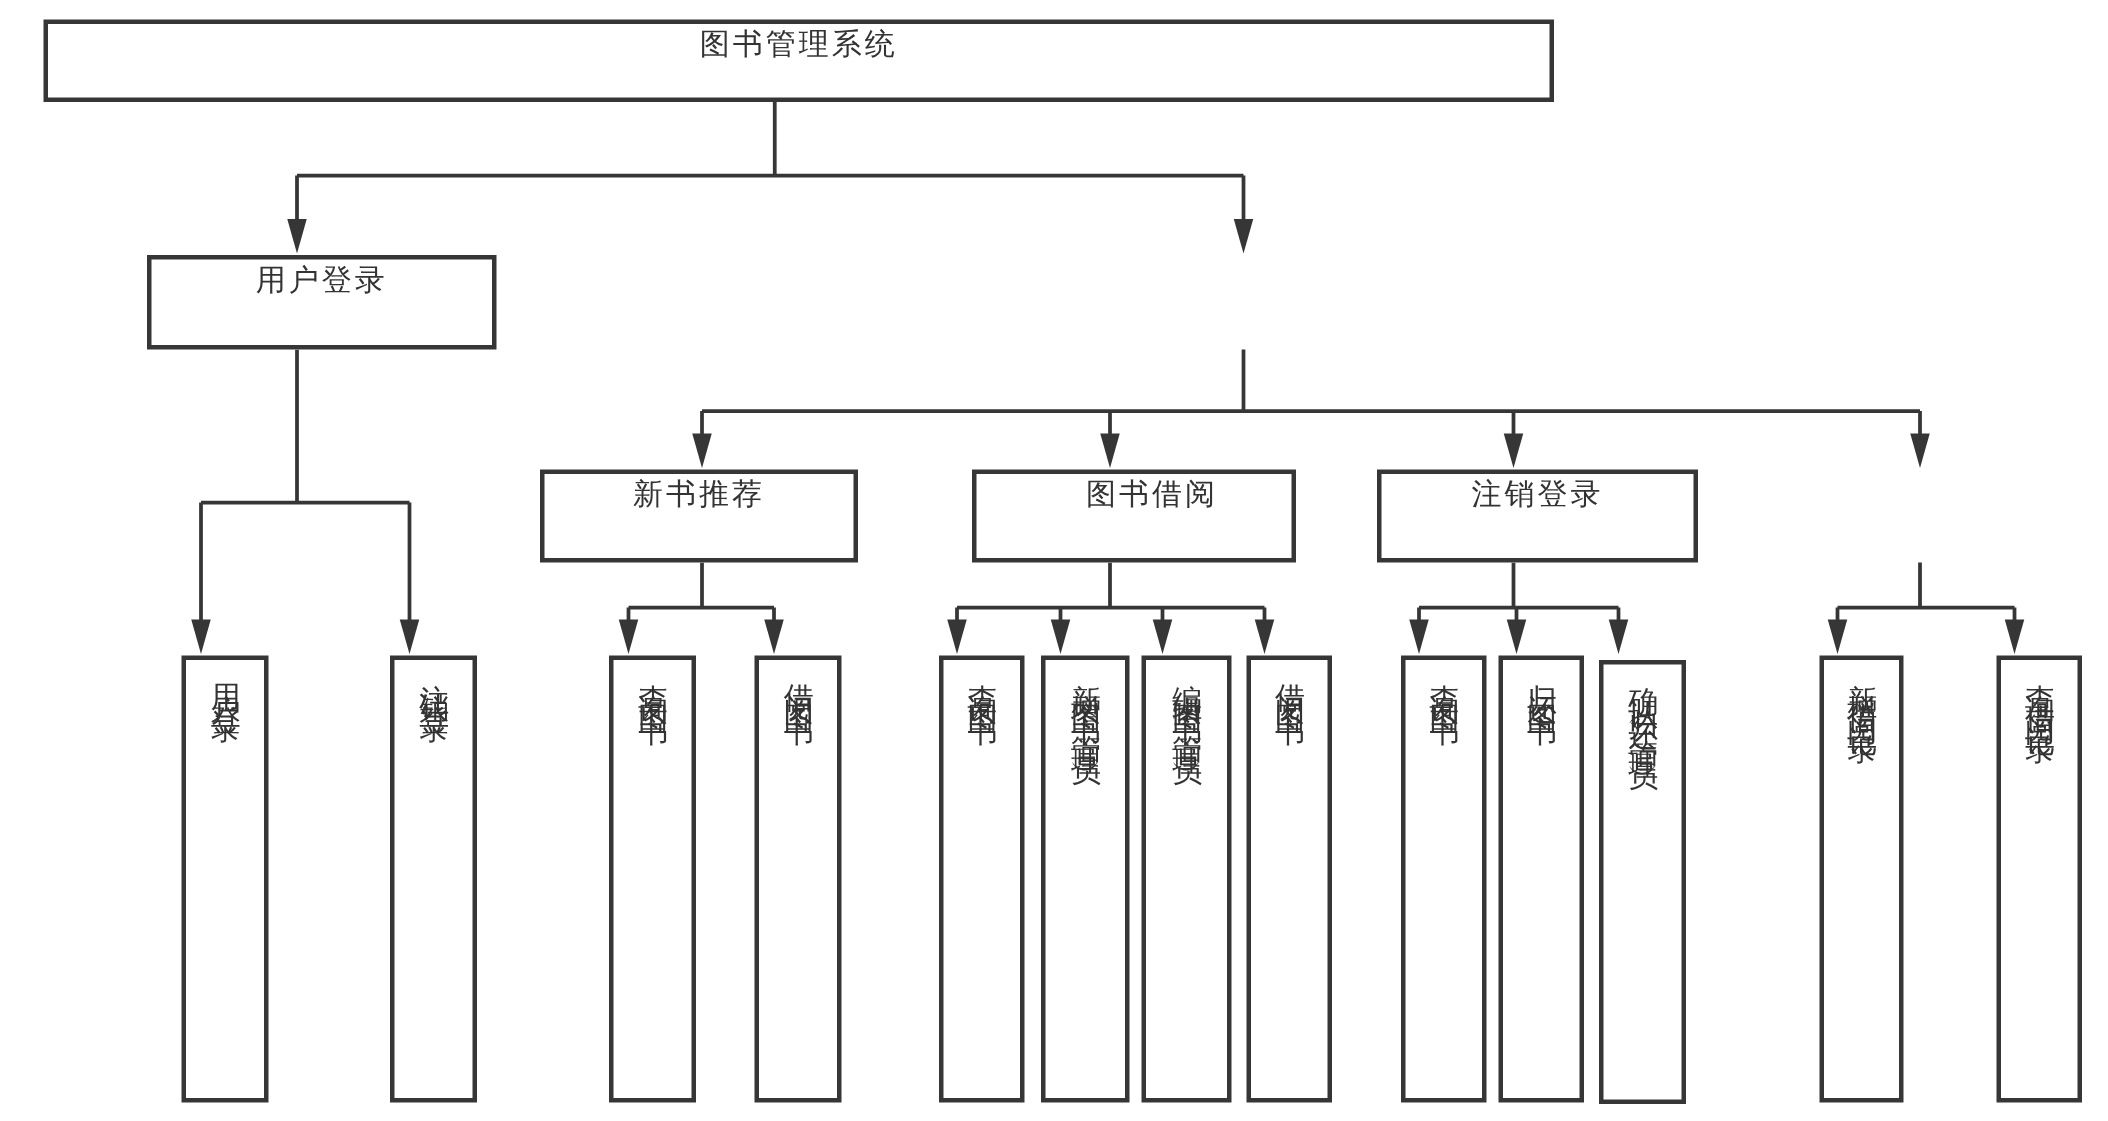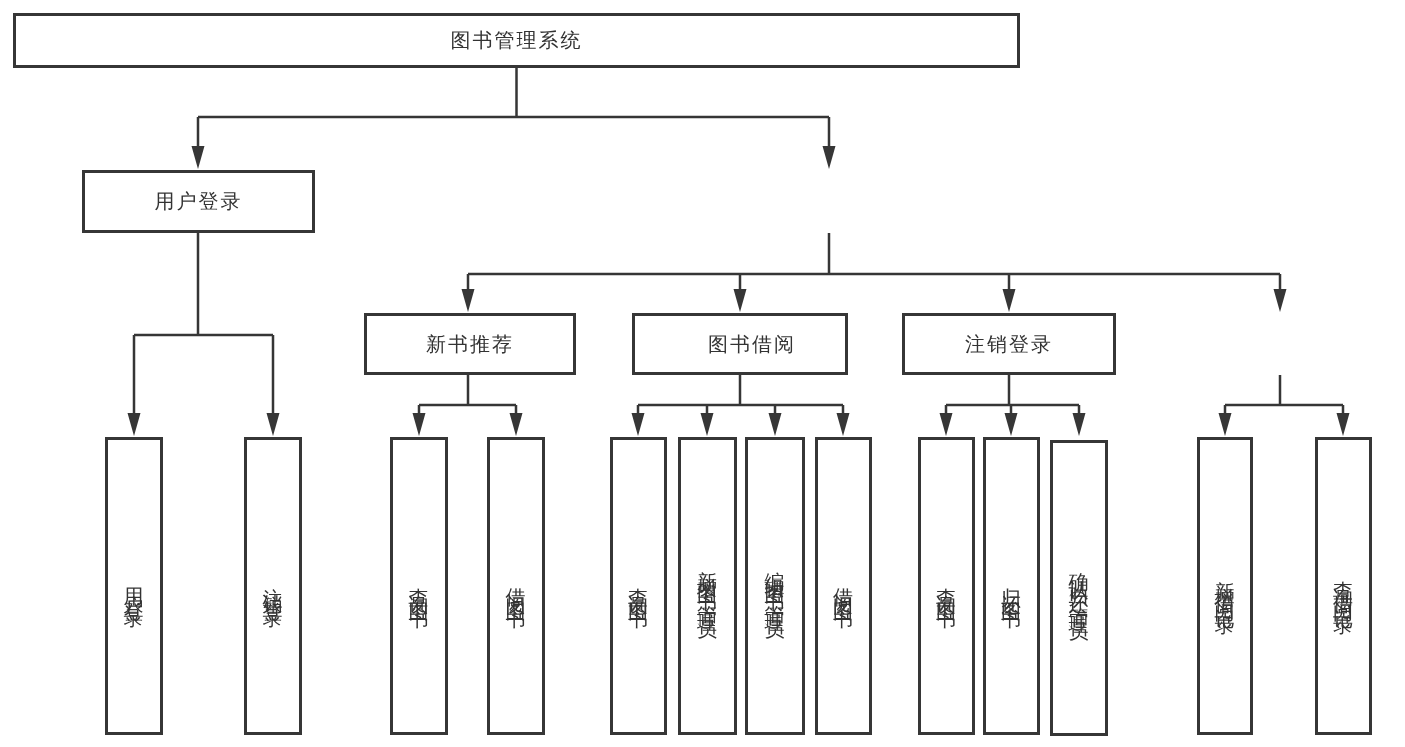--- a/index.html
+++ b/index.html
@@ -16,22 +16,23 @@
     position: absolute;
     left: 0; top: 0;
     width: 1405px; height: 747px;
   }
   .node {
     position: absolute;
     box-sizing: border-box;
     border: 3px solid #363636;
     background: #ffffff;
     display: flex;
-    align-items: center;
+    align-items: flex-start;
     justify-content: center;
+    margin-left: 16px;
   }
   .hbox {
     font-size: 20px;
     letter-spacing: 2px;
     white-space: nowrap;
   }
   .vtext {
     writing-mode: vertical-rl;
     text-orientation: mixed;
     font-size: 20px;
@@ -95,21 +96,21 @@
   </svg>
 
   <div class="node hbox" style="left:13px; top:13px; width:1007px; height:55px;">
     <span>图书管理系统</span>
   </div>
 
   <div class="node hbox" style="left:82px; top:170px; width:233px; height:63px;">
     <span>用户登录</span>
   </div>
 
-  <div class="node hbox" style="left:364px; top:313px; width:212px; height:62px;">
+  <div class="node hbox" style="left:344px; top:313px; width:212px; height:62px;">
     <span>新书推荐</span>
   </div>
   <div class="node hbox" style="left:632px; top:313px; width:216px; height:62px;padding-left:24px;">
     <span>图书借阅</span>
   </div>
   <div class="node hbox" style="left:902px; top:313px; width:214px; height:62px;">
     <span>注销登录</span>
   </div>
 
   <div class="node" style="left:105px; top:437px; width:58px; height:298px;">

